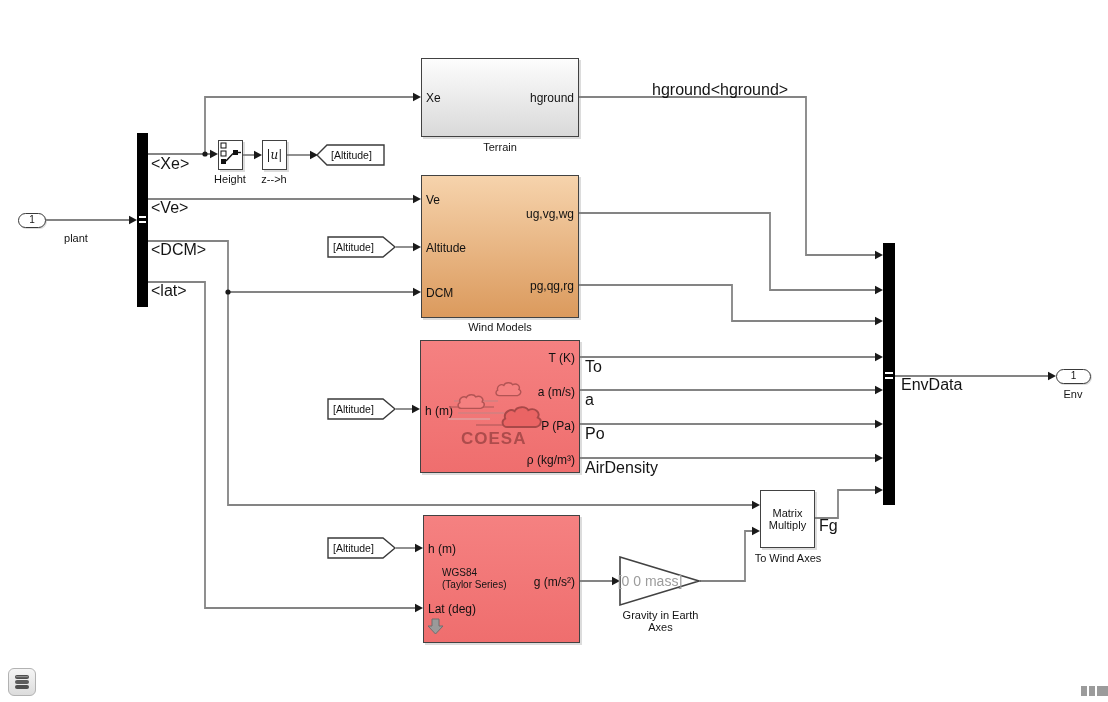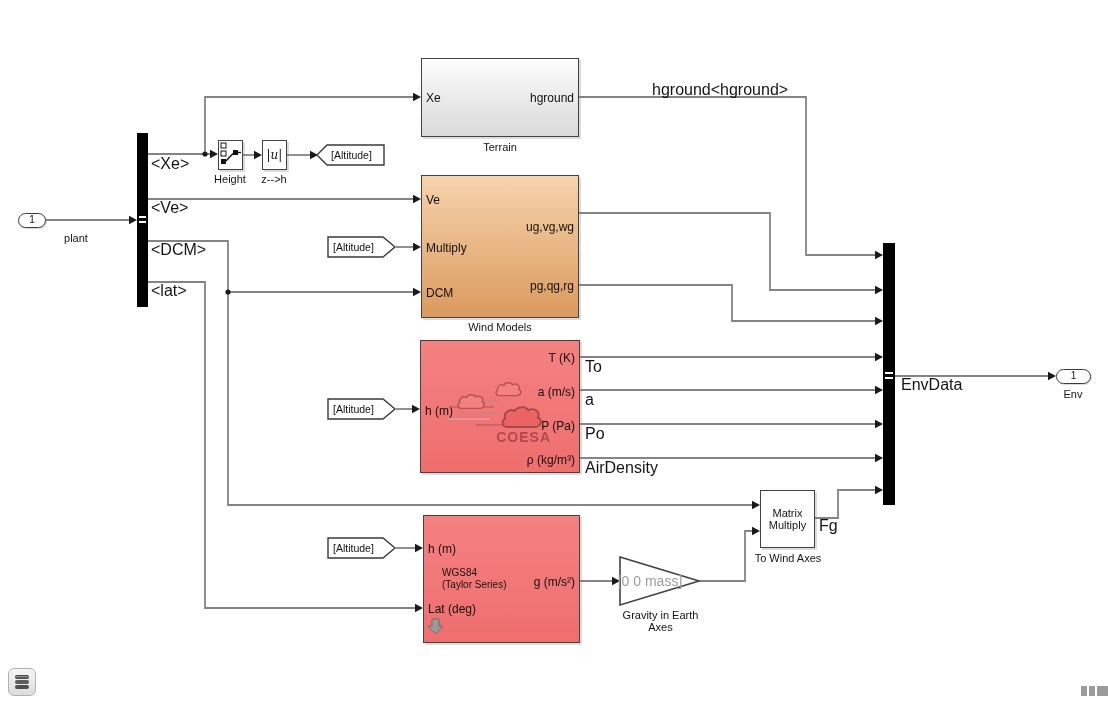--- a/index.html
+++ b/index.html
@@ -202,23 +202,23 @@
   </div>
 
   <div class="block gray-grad" style="left:421px;top:58px;width:158px;height:79px;">
     <span class="portlabel plabL" style="top:32px;">Xe</span>
     <span class="portlabel plabR" style="top:32px;">hground</span>
   </div>
   <div class="blocklabel" style="left:421px;top:141px;width:158px;">Terrain</div>
 
   <div class="block orange-grad" style="left:421px;top:175px;width:158px;height:143px;">
     <span class="portlabel plabL" style="top:17px;">Ve</span>
-    <span class="portlabel plabL" style="top:65px;">Multiply</span>
+    <span class="portlabel plabL" style="top:65px;">Altitude</span>
     <span class="portlabel plabL" style="top:110px;">DCM</span>
-    <span class="portlabel plabR" style="top:44px;text-align:right;">ug,vg,wg</span>
+    <span class="portlabel plabR" style="top:31px;text-align:right;">ug,vg,wg</span>
     <span class="portlabel plabR" style="top:103px;">pg,qg,rg</span>
   </div>
   <div class="blocklabel" style="left:421px;top:321px;width:158px;">Wind Models</div>
 
   <div class="block red-grad" style="left:420px;top:340px;width:160px;height:133px;">
     <span class="portlabel plabL" style="top:63px;">h (m)</span>
     <span class="portlabel plabR" style="top:10px;">T (K)</span>
     <span class="portlabel plabR" style="top:44px;">a (m/s)</span>
     <span class="portlabel plabR" style="top:78px;">P (Pa)</span>
     <span class="portlabel plabR" style="top:112px;">ρ (kg/m³)</span>
@@ -229,21 +229,21 @@
         <line x1="12" y1="32" x2="58" y2="32"></line>
         <line x1="2" y1="38" x2="44" y2="38" stroke="#e0a0a0"></line>
         <line x1="30" y1="44" x2="95" y2="44" stroke="#c06060"></line>
       </g>
       <g>
         <path transform="translate(11,13) scale(0.72)" fill="#f58080" stroke="#b25454" stroke-width="2" d="M6,20 C1,20 0,14 4,12 C2,6 9,2 13,5 C15,0 24,0 26,4 C32,1 38,6 35,11 C40,13 38,19 33,20 Z"></path>
         <path transform="translate(49,1) scale(0.68)" fill="#f58080" stroke="#b25454" stroke-width="2" d="M6,20 C1,20 0,14 4,12 C2,6 9,2 13,5 C15,0 24,0 26,4 C32,1 38,6 35,11 C40,13 38,19 33,20 Z"></path>
         <path transform="translate(55,25) scale(1.05)" fill="#ea6464" stroke="#a84848" stroke-width="1.8" d="M6,20 C1,20 0,14 4,12 C2,6 9,2 13,5 C15,0 24,0 26,4 C32,1 38,6 35,11 C40,13 38,19 33,20 Z"></path>
       </g>
     </svg>
-    <div class="abs" style="left:40px;top:88px;width:90px;text-align:right;font-size:14px;font-weight:bold;color:#ad4c4c;letter-spacing:1px;">COESA</div>
+    <div class="abs" style="left:40px;top:88px;width:90px;text-align:left;font-size:17px;font-weight:bold;color:#ad4c4c;letter-spacing:1px;">COESA</div>
   </div>
 
   <div class="block red-grad" style="left:423px;top:515px;width:157px;height:128px;">
     <span class="portlabel plabL" style="top:26px;">h (m)</span>
     <span class="portlabel plabL" style="top:86px;">Lat (deg)</span>
     <div class="abs" style="left:18px;top:51px;width:120px;text-align:left;font-size:10px;line-height:12px;">
       <div>WGS84</div>
       <div>(Taylor Series)</div>
     </div>
     <span class="portlabel plabR" style="top:59px;">g (m/s²)</span>

